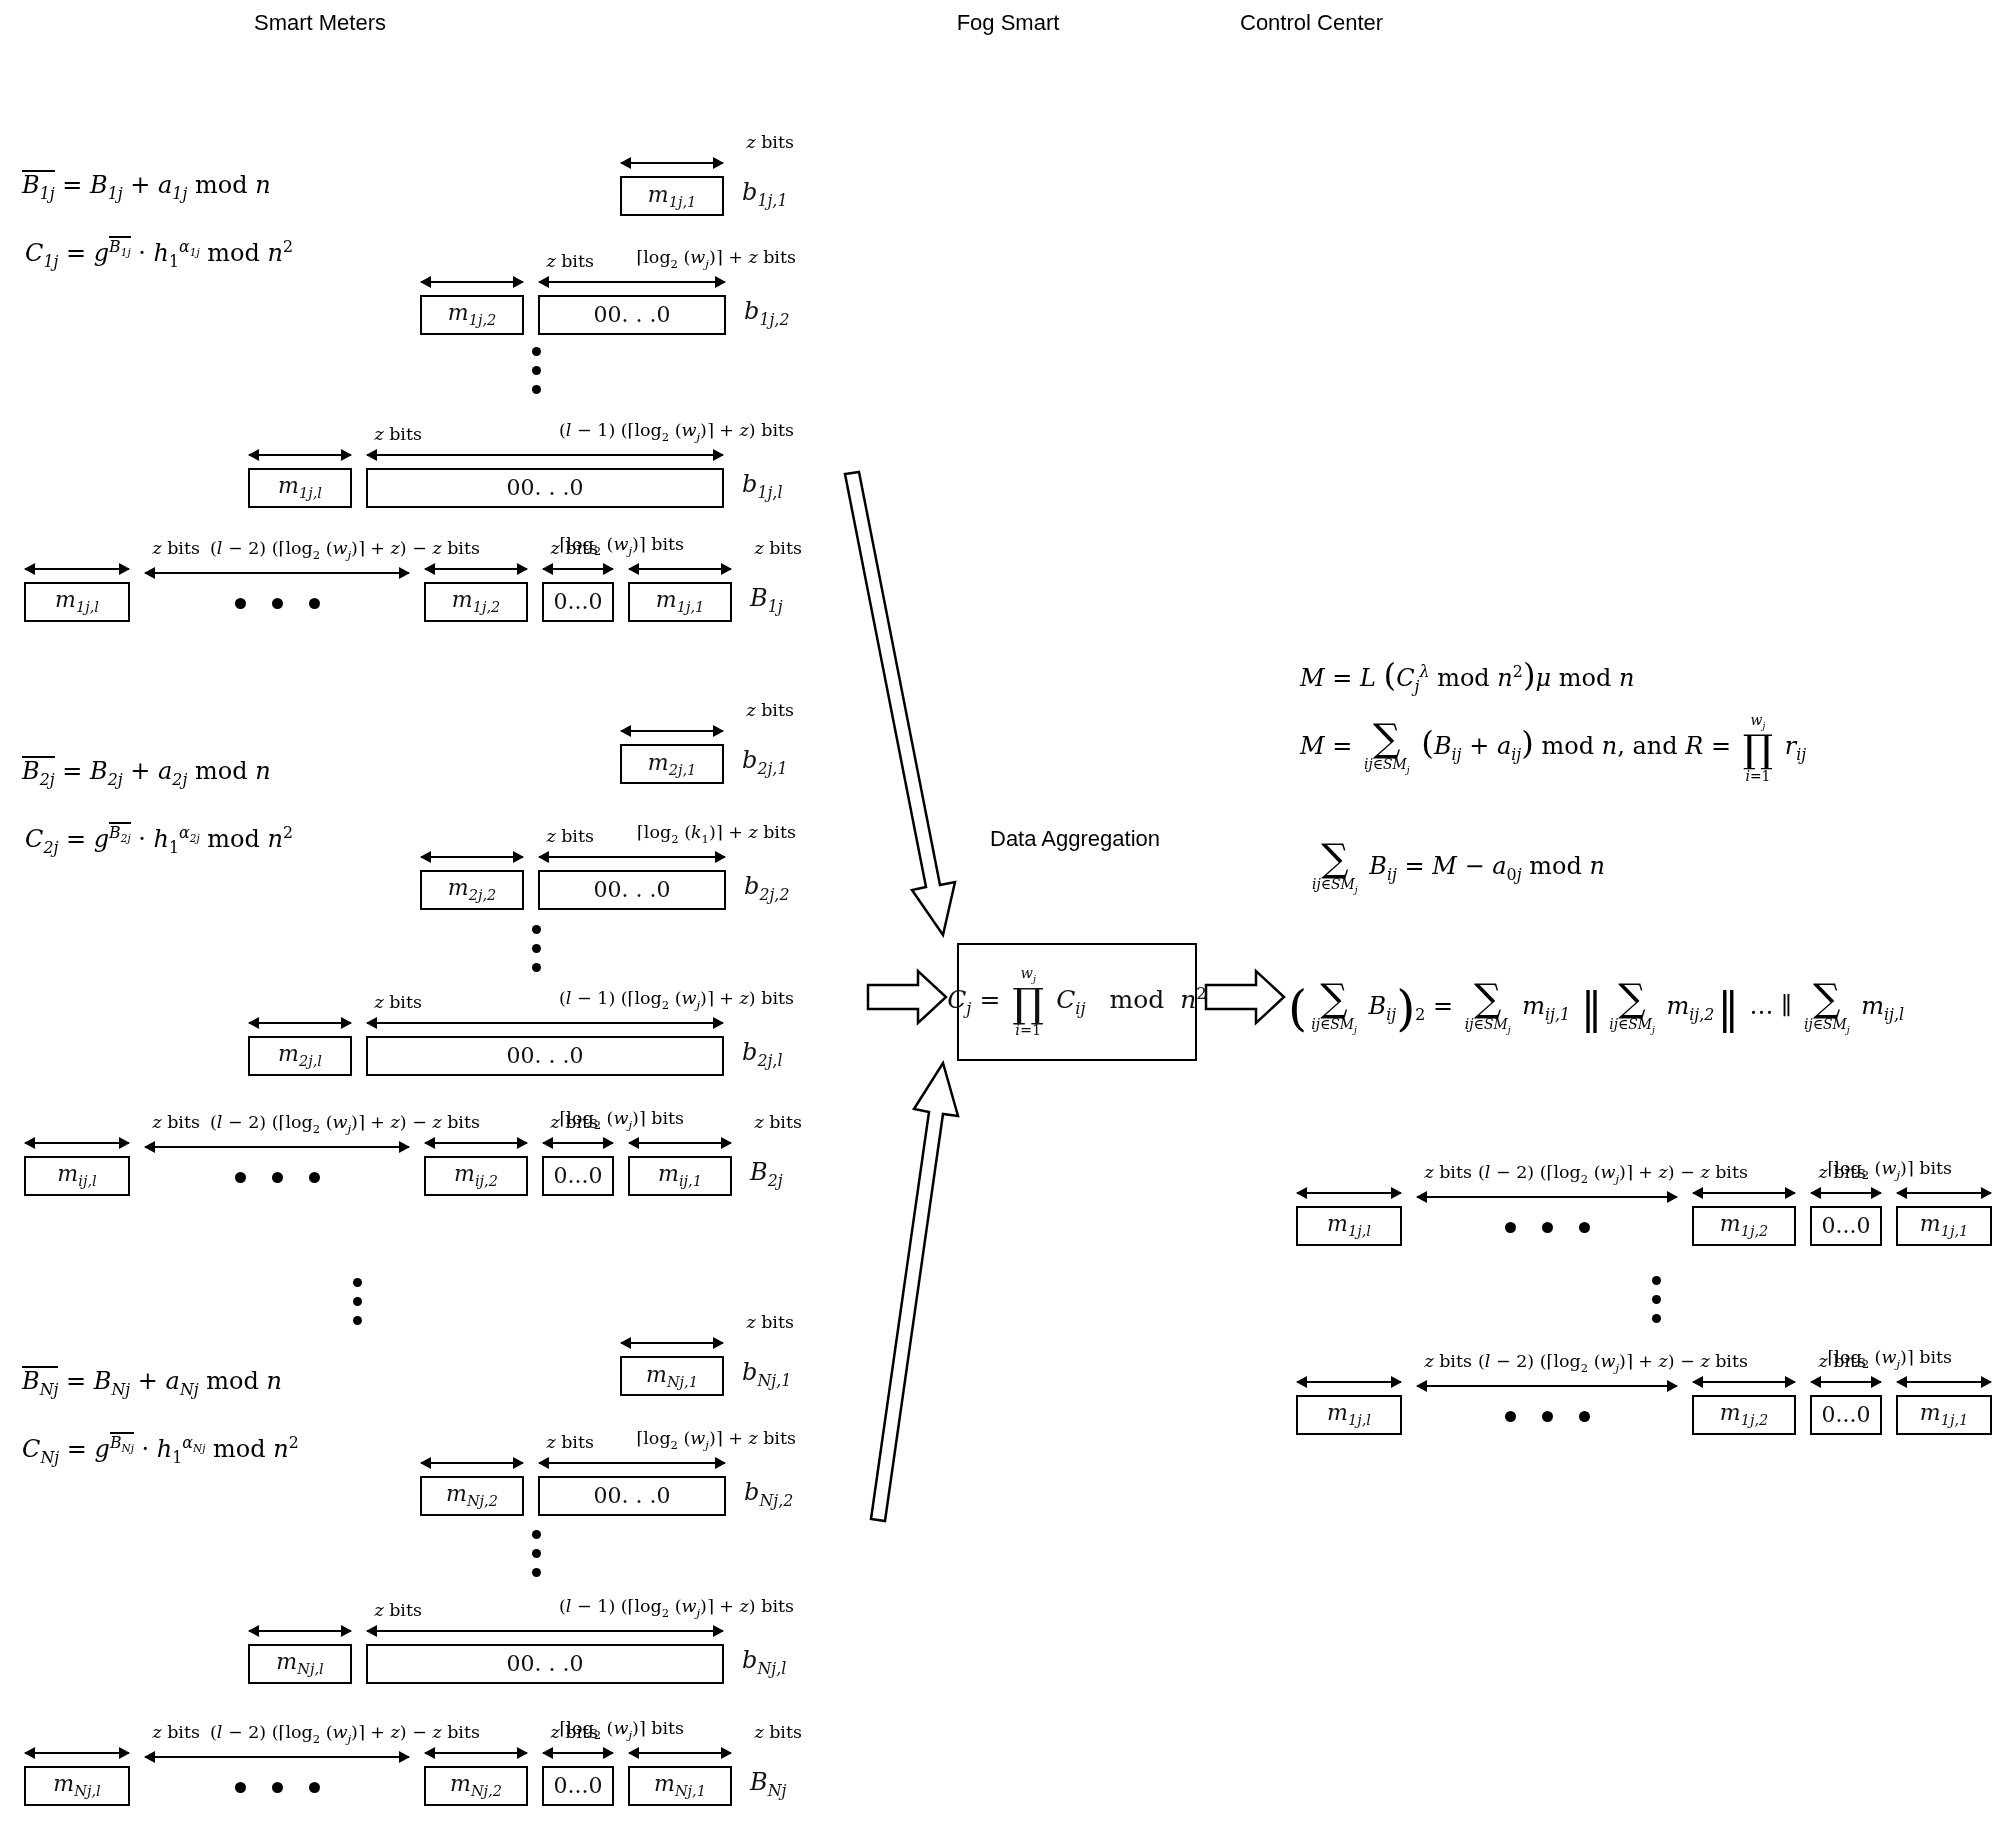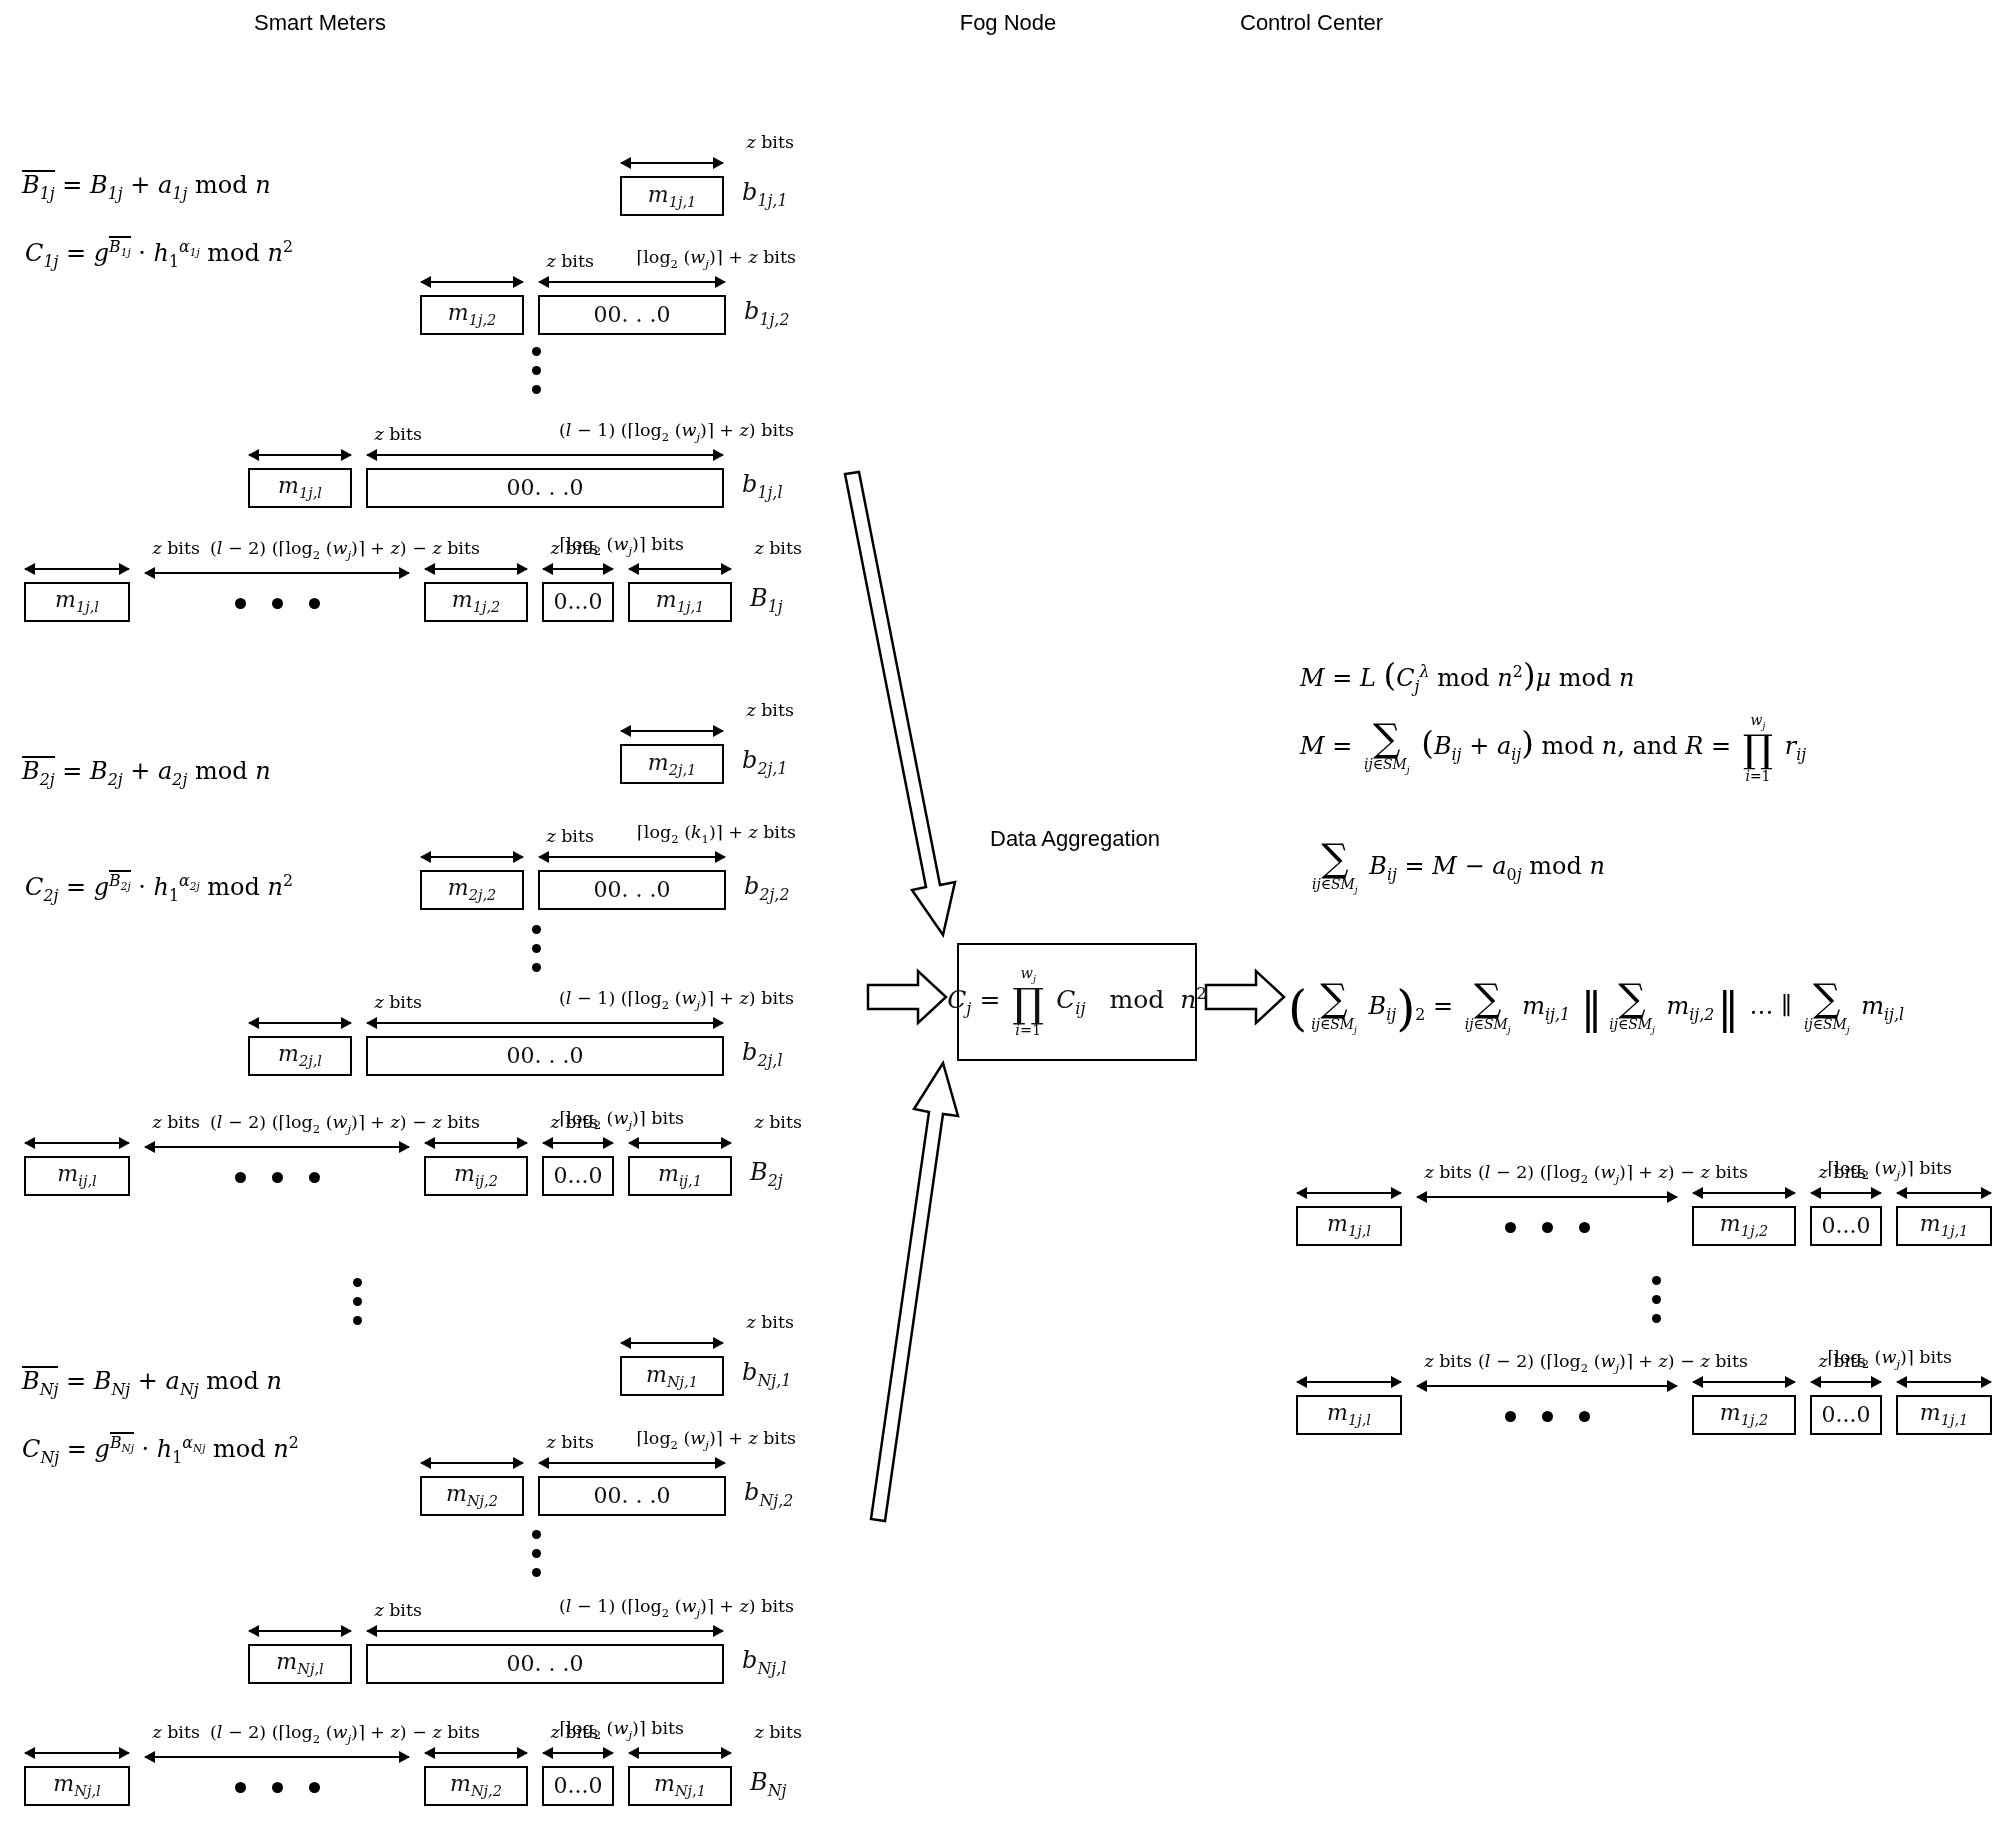--- a/index.html
+++ b/index.html
@@ -39,21 +39,21 @@
   .aggbox .math-inline{font-size:25px;white-space:nowrap;}
   .dalabel{position:absolute;font-family:"Liberation Sans",sans-serif;font-size:22px;color:#000;white-space:nowrap;}
   .overlay{position:absolute;left:0;top:0;pointer-events:none;}
 </style>
 </head>
 <body>
 
 <div class="canvas">
 
   <div class="hdr" style="left:240px;top:10px;width:160px">Smart Meters</div>
-  <div class="hdr" style="left:948px;top:10px;width:120px">Fog Node</div>
+  <div class="hdr" style="left:948px;top:10px;width:120px">Fog Smart</div>
   <div class="hdr" style="left:1240px;top:10px;width:120px">Control Center</div>
 
   <div class="math" style="left:22px;top:170px"><span class="ov"><i>B<sub>1j</sub></i></span> = <i>B<sub>1j</sub></i> + <i>a<sub>1j</sub></i> mod <i>n</i></div>
   <div class="math" style="left:25px;top:236px"><i>C<sub>1j</sub></i> = <i>g</i><sup><span class="ov"><i>B<sub>1j</sub></i></span></sup> · <i>h</i><sub>1</sub><sup><i>α<sub>1j</sub></i></sup> mod <i>n</i><sup>2</sup></div>
   <div class="bitrow" style="left:620px;top:132px">
       <div class="seg" style="width: 104px;">
         <div class="slabel"><i>z</i> bits</div>
         <div class="sarrow"></div>
         <div class="sbox">
           <i>m<sub>1j,1</sub></i>
@@ -129,21 +129,21 @@
         <div class="slabel"><i>z</i> bits</div>
         <div class="sarrow"></div>
         <div class="sbox">
           <i>m<sub>1j,1</sub></i>
         </div>
       </div>
       <div class="rtag"><i>B<sub>1j</sub></i></div>
     </div>
 
   <div class="math" style="left:22px;top:756px"><span class="ov"><i>B<sub>2j</sub></i></span> = <i>B<sub>2j</sub></i> + <i>a<sub>2j</sub></i> mod <i>n</i></div>
-  <div class="math" style="left:25px;top:870px"><i>C<sub>2j</sub></i> = <i>g</i><sup><span class="ov"><i>B<sub>2j</sub></i></span></sup> · <i>h</i><sub>1</sub><sup><i>α<sub>2j</sub></i></sup> mod <i>n</i><sup>2</sup></div>
+  <div class="math" style="left:25px;top:822px"><i>C<sub>2j</sub></i> = <i>g</i><sup><span class="ov"><i>B<sub>2j</sub></i></span></sup> · <i>h</i><sub>1</sub><sup><i>α<sub>2j</sub></i></sup> mod <i>n</i><sup>2</sup></div>
   <div class="bitrow" style="left:620px;top:700px">
       <div class="seg" style="width: 104px;">
         <div class="slabel"><i>z</i> bits</div>
         <div class="sarrow"></div>
         <div class="sbox">
           <i>m<sub>2j,1</sub></i>
         </div>
       </div>
       <div class="rtag"><i>b<sub>2j,1</sub></i></div>
     </div>

